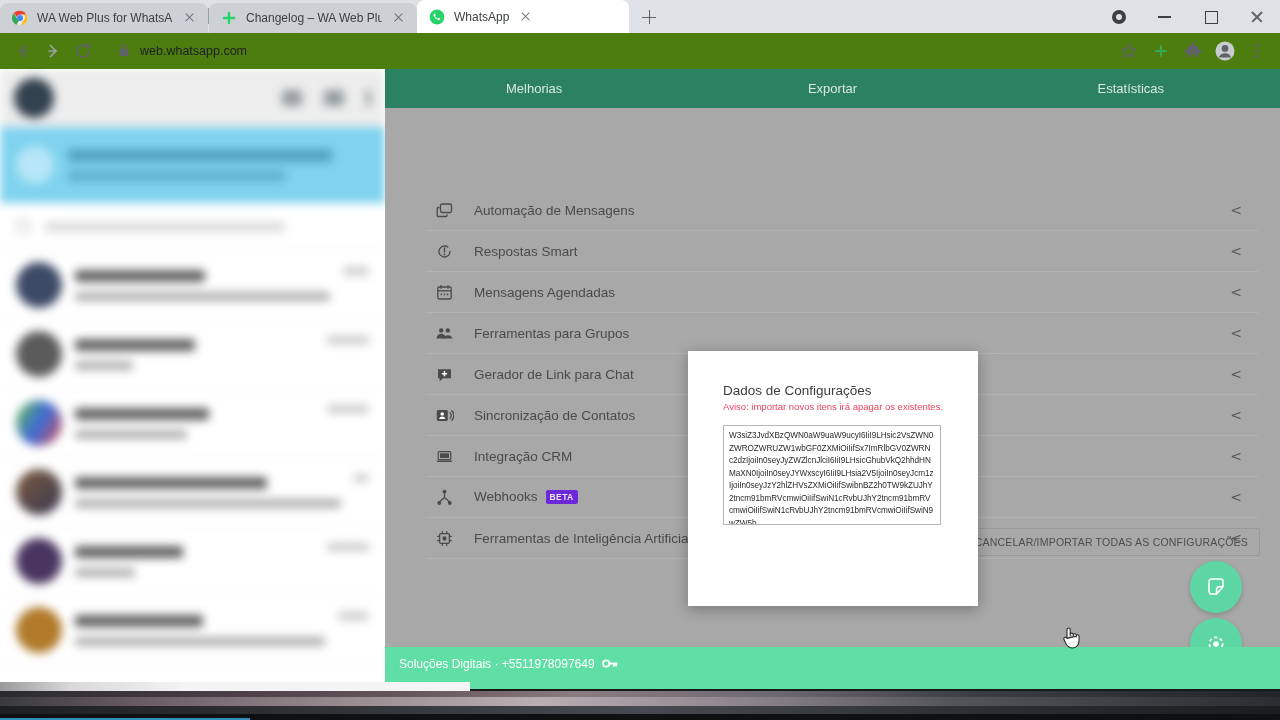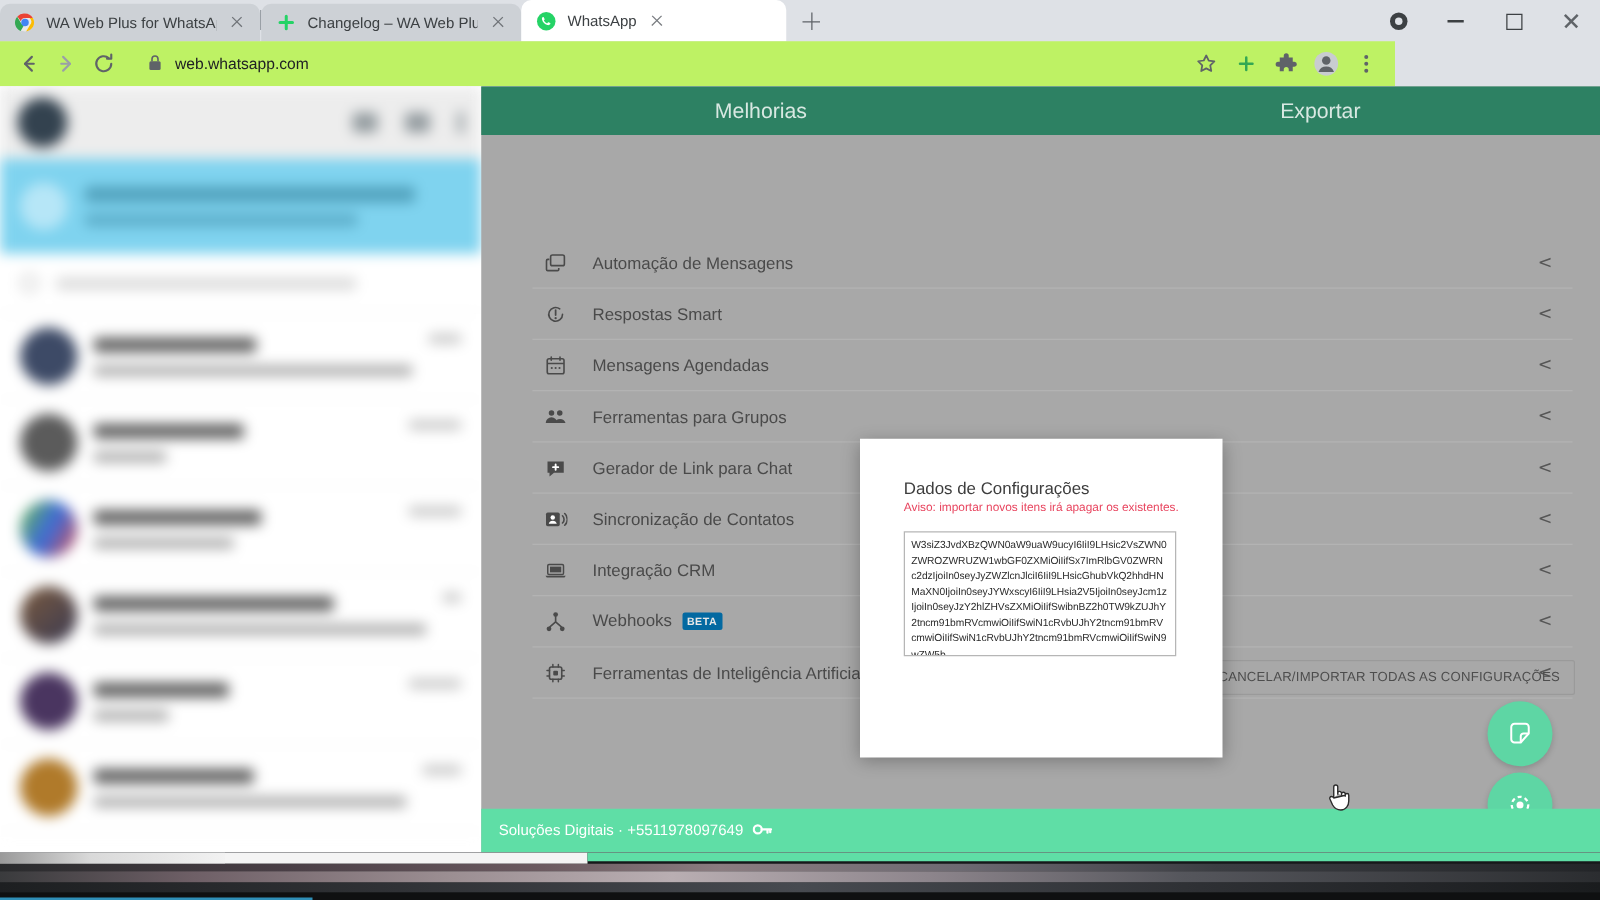--- a/index.html
+++ b/index.html
@@ -67,22 +67,22 @@
   }
   .wc-min::after { content:""; position:absolute; left:16px; top:16px; width:13px; height:1.5px; background:#3c4043; }
   .wc-max::after { content:""; position:absolute; left:17px; top:11px; width:11px; height:11px; border:1.5px solid #3c4043; }
   .wc-close::before, .wc-close::after {
     content:""; position:absolute; left:16px; top:16px; width:14px; height:1.5px; background:#5f6368;
   }
   .wc-close::before { transform: rotate(45deg); }
   .wc-close::after { transform: rotate(-45deg); }
 
   .toolbar {
-    position: absolute; top: 33px; left: 0; width: 1116px; height: 36px;
-    background: #bef264; display: flex; align-items: center; padding: 0 8px;
+    position: absolute; top: 33px; left: 0; width: 1280px; height: 36px;
+    background: #4d7c0f; display: flex; align-items: center; padding: 0 8px;
   }
   .tb-btn { width: 30px; height: 30px; position: relative; flex: 0 0 30px; }
   .omnibox {
     flex: 1 1 auto; height: 26px; margin: 0 8px;
     background: #f1f3f4; border-radius: 13px;
     display: flex; align-items: center; padding: 0 12px; gap: 10px;
     font-size: 12.5px; color: #202124;
   }
   .omnibox.plain { background: transparent; }
   .tb-right { display: flex; align-items: center; gap: 2px; }
@@ -129,41 +129,41 @@
   
   .ext-panel {
     position: absolute; left: 385px; top: 0; width: 895px; height: 613px;
     background: #a8a8a8;
   }
   .ext-header {
     height: 39px; background: #2d8163; display: flex; align-items: stretch;
   }
   .ext-tab {
     flex: 1 1 0; display:flex; align-items:center; justify-content:center;
-    color: #d8e8e2; font-size: 17px; position: relative;
+    color: #d8e8e2; font-size: 13px; position: relative;
   }
   .ext-tab.active { color: #ffffff; }
   .ext-tab.active::after {
     content:""; position:absolute; bottom:0; left:50%; transform:translateX(-50%);
     width: 190px; height: 3px; background: #d4d42e;
   }
 
   .ext-body { position: absolute; top: 39px; left: 0; right: 0; bottom: 35px; margin-left: 19px; }
 
   .menu-list { position:absolute; left: 22px; top: 82px; right: 22px; }
   .menu-row {
     height: 41px; display:flex; align-items:center; gap: 20px;
     border-bottom: 1px solid #b3b3b3;
     padding: 0 16px 0 8px;
   }
   .menu-ico { width: 20px; height: 20px; flex:0 0 20px; color:#4a4a4a; display:flex; align-items:center; justify-content:center;}
   .menu-ico svg { display:block; }
   .menu-label { font-size: 13.5px; color: #4a4a4a; white-space: nowrap; }
   .beta-badge {
-    display:inline-block; margin-left: 8px; background:#0369a1; color:#e8e8e8;
+    display:inline-block; margin-left: 8px; background:#6d28d9; color:#e8e8e8;
     font-size: 8.5px; font-weight: bold; letter-spacing:.4px;
     padding: 2px 4px; border-radius: 2px; vertical-align: middle; position:relative; top:-1px;
   }
   .menu-chev {
     margin-left: auto; color:#565656; font-size: 14px; line-height:1;
     font-family: "DejaVu Sans", sans-serif;
   }
 
   .big-btn {
     position:absolute; right: 20px; top: 420px;
@@ -431,20 +431,23 @@
 
     <div class="ext-panel">
 
       <div class="ext-header">
         <div class="ext-tab">
             <span>Melhorias</span>
           </div>
         <div class="ext-tab">
             <span>Exportar</span>
           </div>
+        <div class="ext-tab">
+            <span>Estatísticas</span>
+          </div>
       </div>
 
       <div class="ext-body">
 
         <div class="menu-list">
 
           <div class="menu-row">
             <span class="menu-ico">
               <svg width="19" height="19" viewBox="0 0 19 19">
                   <rect x="5.5" y="3" width="11" height="8.5" rx="1.4" fill="none" stroke="#4a4a4a" stroke-width="1.3"></rect>

